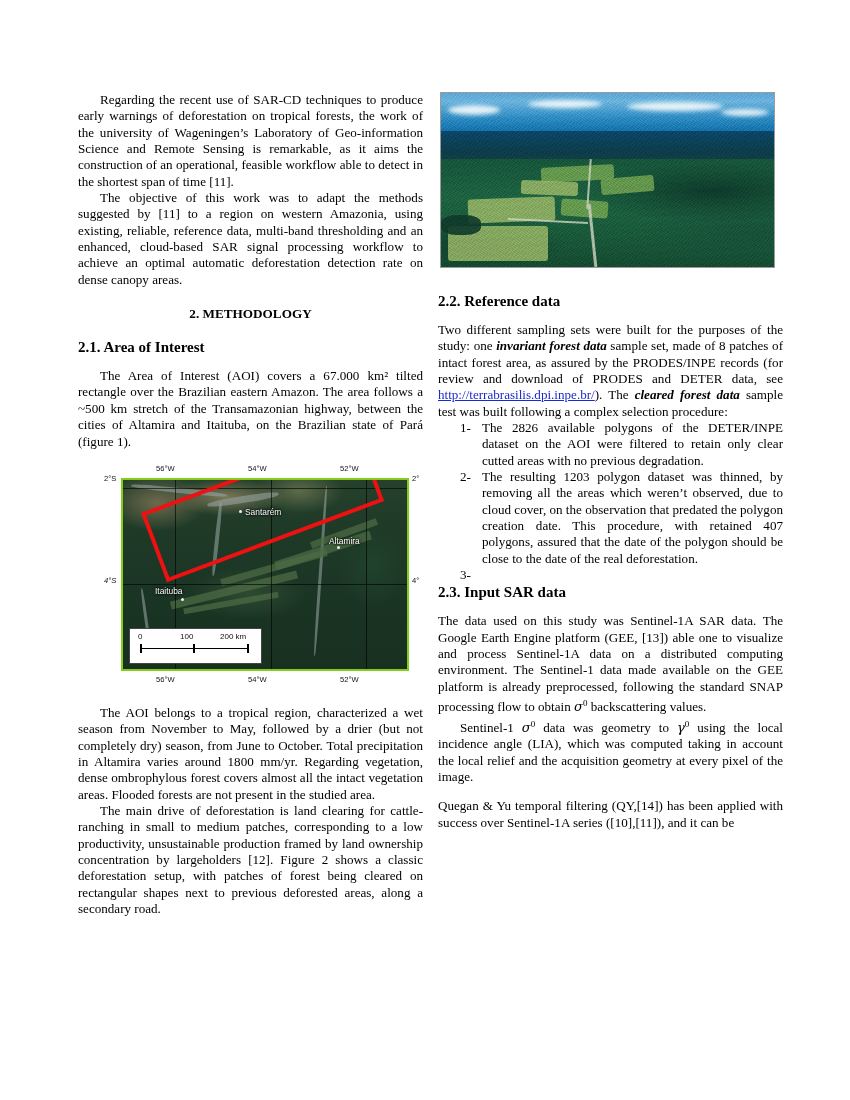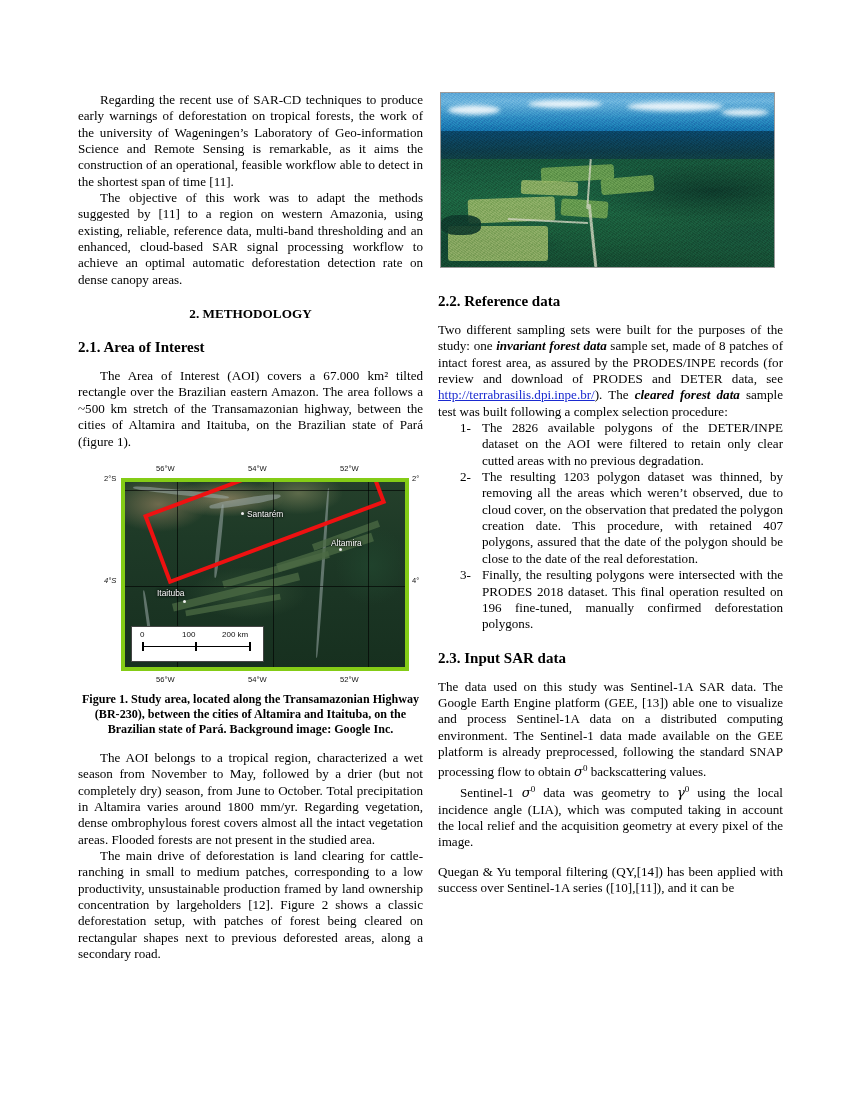--- a/index.html
+++ b/index.html
@@ -164,21 +164,21 @@
     position: relative;
     width: 320px;
     height: 228px;
     margin: 14px 0 0 26px;
   }
   .map-frame {
     position: absolute;
     left: 17px; top: 14px;
     width: 288px; height: 193px;
     box-sizing: border-box;
-    border: 4px solid #84cc16;
+    border: 2px solid #84cc16;
     overflow: hidden;
     background: #1d3a28;
   }
   .map-sat {
     position:absolute; left:0; top:0; width:100%; height:100%;
     background:
       radial-gradient(ellipse 26% 22% at 12% 12%, #6e6a4d 0%, rgba(110,106,77,0) 68%),
       radial-gradient(ellipse 30% 14% at 36% 9%, #7c7758 0%, rgba(124,119,88,0) 70%),
       radial-gradient(ellipse 22% 16% at 62% 6%, #5d6a4a 0%, rgba(93,106,74,0) 72%),
       radial-gradient(ellipse 18% 30% at 88% 45%, #20422c 0%, rgba(32,66,44,0) 72%),
@@ -347,40 +347,39 @@
           <div class="scale-label" style="left:50px;">100</div>
           <div class="scale-label" style="left:90px;">200 km</div>
           <div class="scale-bar"></div>
           <div class="scale-tick" style="left:10px;"></div>
           <div class="scale-tick" style="left:63px;"></div>
           <div class="scale-tick" style="left:117px;"></div>
         </div>
       </div>
     </div>
 
-    <p class="caption">Figure 1. Study area, located along the Transamazonian Highway (BR-230), between the cities of Altamira and Itaituba, on the Brazilian state of Pará. Background image: Google Inc.</p>
 
     <div class="gap-sm"></div>
     <p class="body">The AOI belongs to a tropical region, characterized a wet season from November to May, followed by a drier (but not completely dry) season, from June to October. Total precipitation in Altamira varies around 1800 mm/yr. Regarding vegetation, dense ombrophylous forest covers almost all the intact vegetation areas. Flooded forests are not present in the studied area.</p>
     <p class="body">The main drive of deforestation is land clearing for cattle-ranching in small to medium patches, corresponding to a low productivity, unsustainable production framed by land ownership concentration by largeholders [12]. Figure 2 shows a classic deforestation setup, with patches of forest being cleared on rectangular shapes next to previous deforested areas, along a secondary road.</p>
   </div>
 
   <div class="col col-right" style="top:276px;">
 
 
     <h3 class="subsection">2.2. Reference data</h3>
 
     <div class="gap-sm"></div>
 
     <p class="body noindent"><span>Two different sampling sets were built for the purposes of the study: one </span><span class="ital">invariant forest data</span><span> sample set, made of 8 patches of intact forest area, as assured by the PRODES/INPE records (for review and download of PRODES and DETER data, see </span><a class="link" href="#">http://terrabrasilis.dpi.inpe.br/</a><span>). The </span><span class="ital">cleared forest data</span><span> sample test was built following a complex selection procedure:</span></p>
 
     <ol class="proc">
       <li><span class="num">1-</span><span>The 2826 available polygons of the DETER/INPE dataset on the AOI were filtered to retain only clear cutted areas with no previous degradation.</span></li>
       <li><span class="num">2-</span><span>The resulting 1203 polygon dataset was thinned, by removing all the areas which weren’t observed, due to cloud cover, on the observation that predated the polygon creation date. This procedure, with retained 407 polygons, assured that the date of the polygon should be close to the date of the real deforestation.</span></li>
-      <li><span class="num">3-</span><span>Finally, the resulting polygons were intersected with the PRODES 2018 dataset. This final operation resulted on 196 fine-tuned, manually confirmed deforestation polygons.</span></li>
+      <li><span class="num">3-</span></li>
     </ol>
 
     <h3 class="subsection">2.3. Input SAR data</h3>
 
     <div class="gap-sm"></div>
 
     <p class="body noindent"><span>The data used on this study was Sentinel-1A SAR data. The Google Earth Engine platform (GEE, [13]) able one to visualize and process Sentinel-1A data on a distributed computing environment. The Sentinel-1 data made available on the GEE platform is already preprocessed, following the standard SNAP processing flow to obtain </span><span class="sym">σ</span><span class="sup0">0</span><span> backscattering values.</span></p>
 
     <p class="body"><span>Sentinel-1 </span><span class="sym">σ</span><span class="sup0">0</span><span> data was geometry to </span><span class="sym">γ</span><span class="sup0">0</span><span> using the local incidence angle (LIA), which was computed taking in account the local relief and the acquisition geometry at every pixel of the image.</span></p>
 

